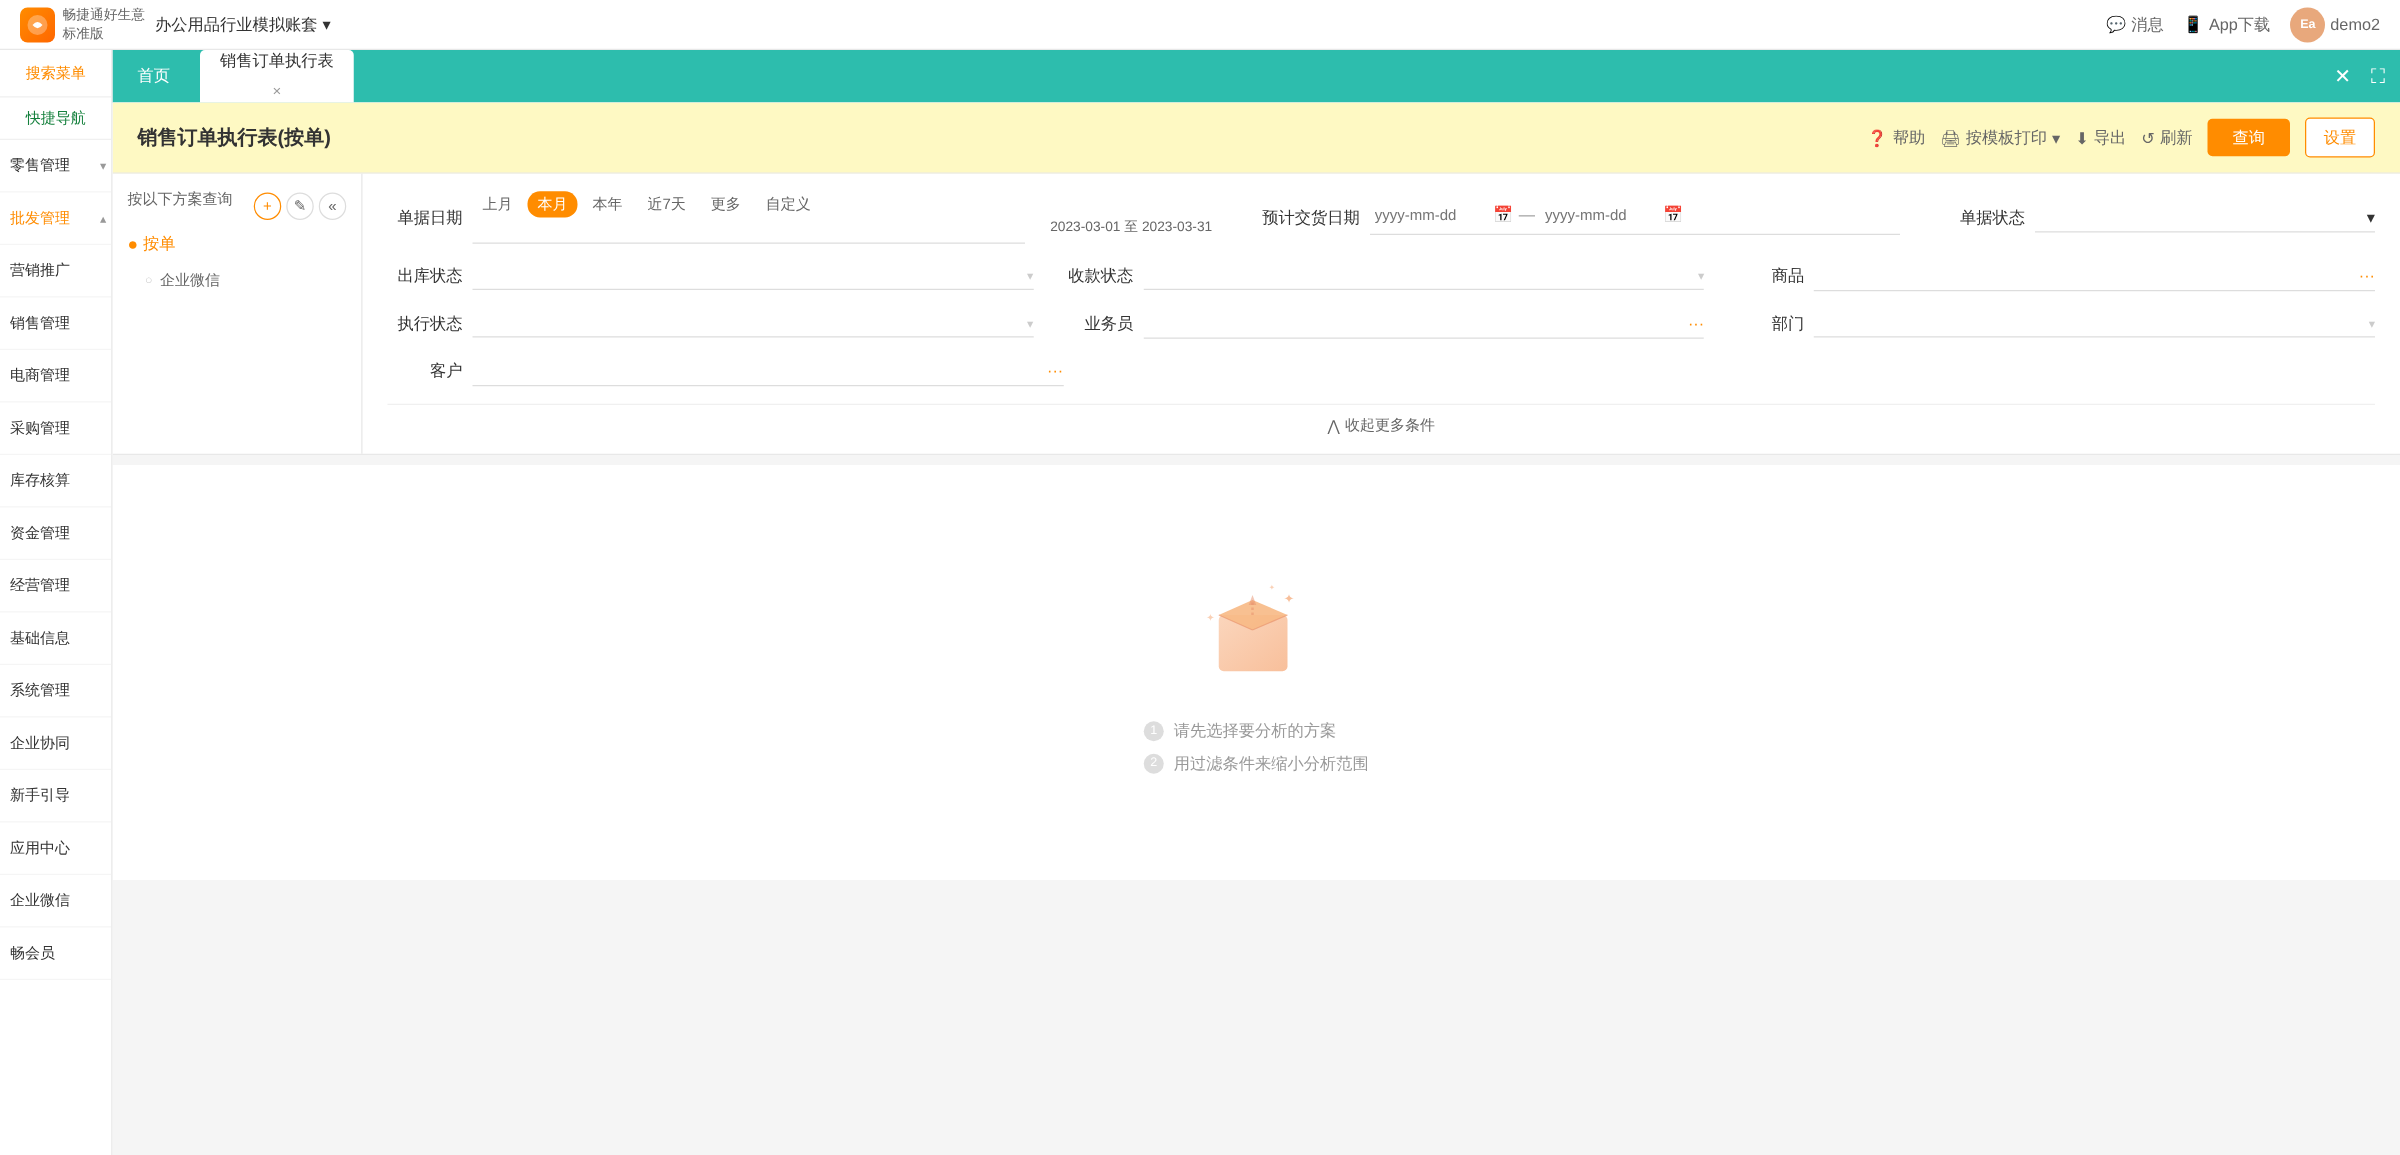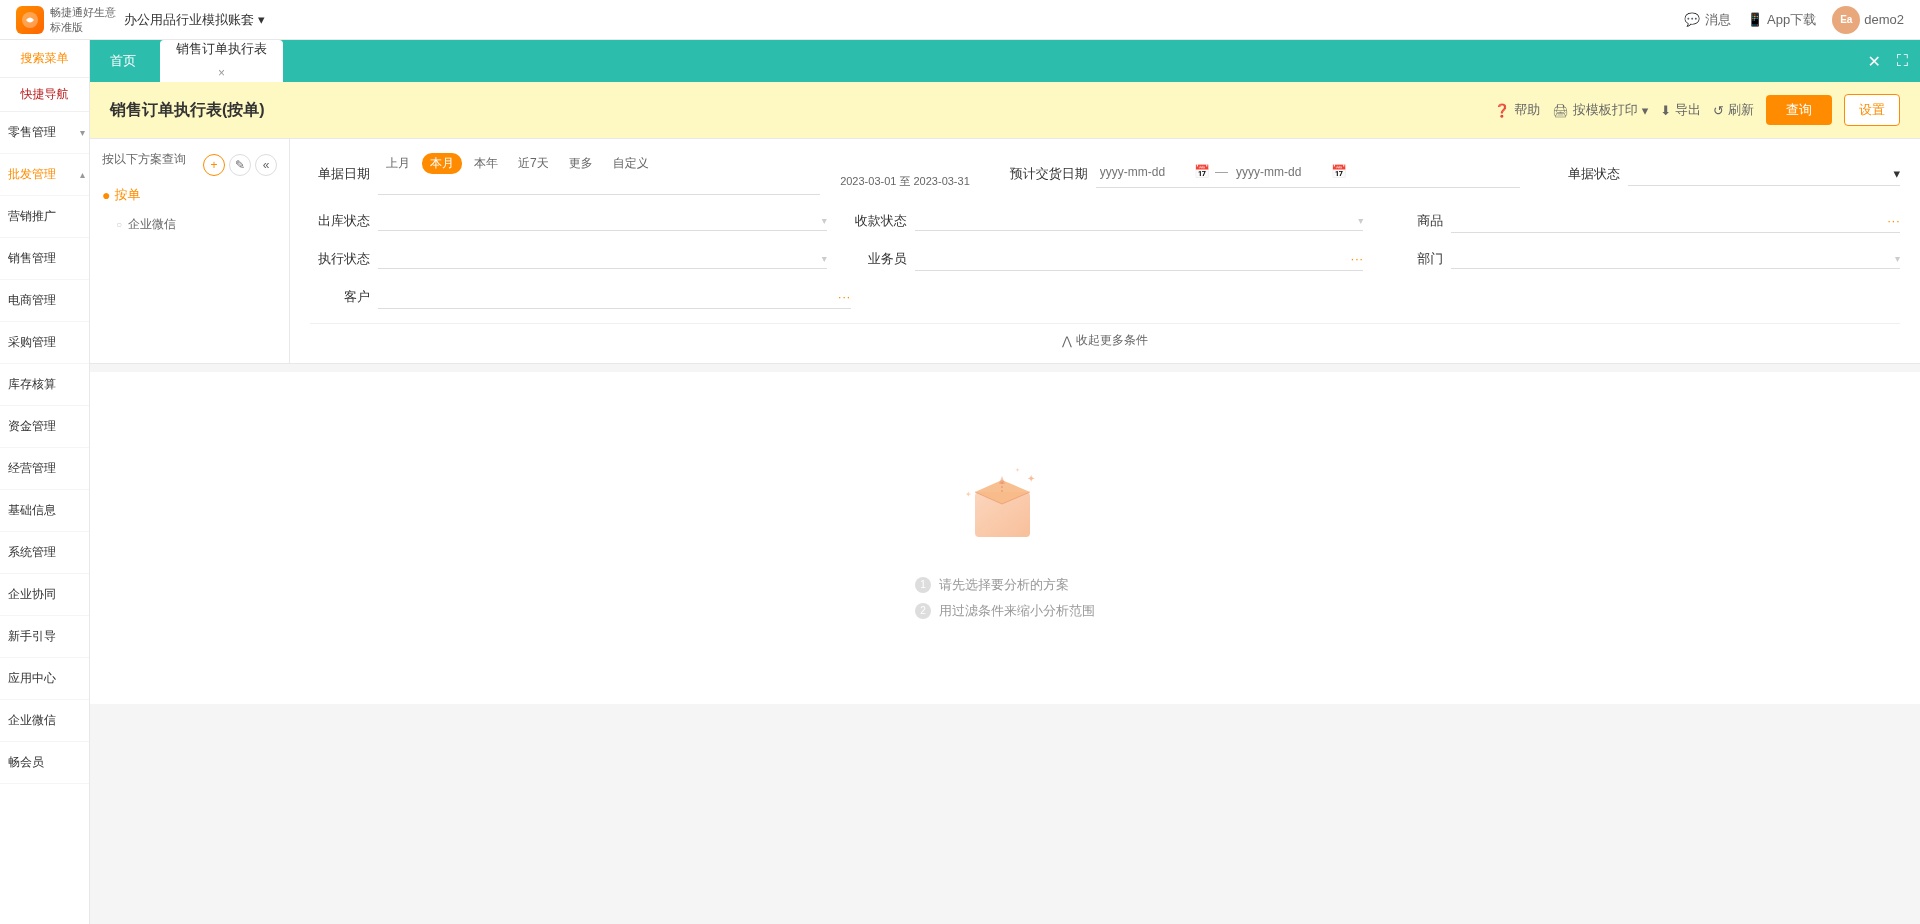--- a/index.html
+++ b/index.html
@@ -24,21 +24,21 @@
     .top-bar-right { display: flex; align-items: center; gap: 16px; }
     .top-bar-action { display: flex; align-items: center; gap: 4px; color: #666; font-size: 13px; cursor: pointer; }
     .avatar { width: 28px; height: 28px; border-radius: 50%; background: #ff8c00; display: flex; align-items: center; justify-content: center; color: white; font-size: 12px; overflow: hidden; }
 
     
     .main-layout { display: flex; flex: 1; overflow: hidden; }
 
     
     .sidebar { width: 90px; background: #fff; border-right: 1px solid #e8e8e8; display: flex; flex-direction: column; overflow-y: auto; }
     .sidebar-search { padding: 10px 8px; font-size: 12px; color: #ff8c00; cursor: pointer; text-align: center; border-bottom: 1px solid #f0f0f0; }
-    .sidebar-quick { padding: 8px; font-size: 12px; color: #b91c1c; cursor: pointer; text-align: center; border-bottom: 1px solid #f0f0f0; }
+    .sidebar-quick { padding: 8px; font-size: 12px; color: #15803d; cursor: pointer; text-align: center; border-bottom: 1px solid #f0f0f0; }
     .sidebar-item { padding: 12px 8px; font-size: 12px; color: #333; cursor: pointer; text-align: center; border-bottom: 1px solid #f5f5f5; display: flex; align-items: center; justify-content: space-between; }
     .sidebar-item.has-arrow { padding-right: 4px; }
     .sidebar-item .arrow { color: #999; font-size: 10px; }
     .sidebar-item.active { color: #ff8c00; }
 
     
     .content-area { flex: 1; display: flex; flex-direction: column; overflow: hidden; }
 
     
     .tab-bar {

